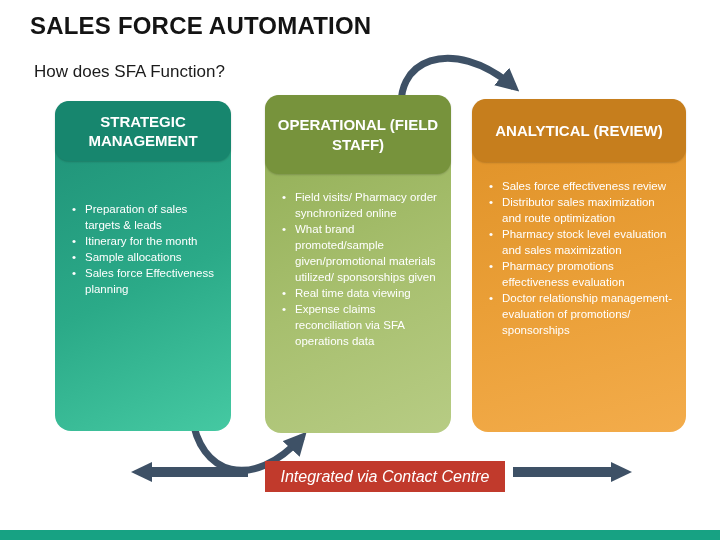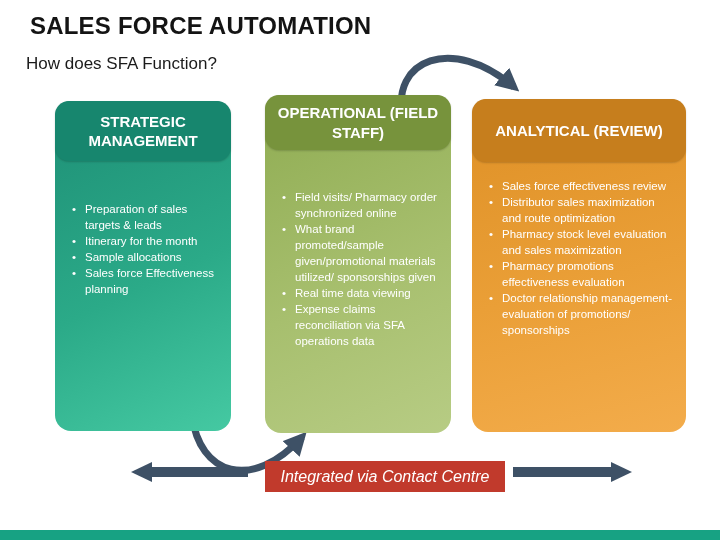--- a/index.html
+++ b/index.html
@@ -5,39 +5,39 @@
   html,body{margin:0;padding:0;background:#ffffff;}
   .slide{
     position:relative;width:720px;height:540px;background:#ffffff;overflow:hidden;
     font-family:"Liberation Sans","DejaVu Sans",sans-serif;
   }
   .title{
     position:absolute;left:30px;top:12px;margin:0;
     font-size:24px;font-weight:bold;color:#141414;letter-spacing:0.2px;
   }
   .subtitle{
-    position:absolute;left:18px;top:46px;margin:8px;
+    position:absolute;left:18px;top:46px;margin:16px;
     font-size:17px;font-weight:normal;color:#1b1b1b;
   }
   svg.flow{position:absolute;left:0;top:0;z-index:1;}
   .col{position:absolute;z-index:2;border-radius:16px;}
   .col-strategic{left:55px;top:101px;width:176px;height:330px;
     background:linear-gradient(155deg,#1E8F76 0%,#2BAA88 55%,#45C9A2 100%);}
   .col-operational{left:265px;top:95px;width:186px;height:338px;
     background:linear-gradient(155deg,#8FAC52 0%,#A7BF6E 55%,#B7CC84 100%);}
   .col-analytical{left:472px;top:99px;width:214px;height:333px;
     background:linear-gradient(165deg,#DE9026 0%,#EA9F37 55%,#F3AC4B 100%);}
   .col-header{
     position:absolute;left:0;right:0;top:0;border-radius:14px;
     display:flex;align-items:center;justify-content:center;text-align:center;
     color:#ffffff;font-weight:bold;font-size:15px;line-height:1.3;padding:0 8px;
     box-shadow:0 1px 2px rgba(0,0,0,0.18);
   }
   .col-strategic .col-header{height:60px;background:#17866E;}
-  .col-operational .col-header{height:55px;background:#77933C;}
+  .col-operational .col-header{height:79px;background:#77933C;}
   .col-analytical .col-header{height:63px;background:#C67E1D;}
   .bullets{position:absolute;left:8px;right:10px;}
   .col-strategic .bullets{top:100px;}
   .col-operational .bullets{top:94px;}
   .col-analytical .bullets{top:79px;}
   .bullet{display:flex;color:#ffffff;font-size:11.5px;line-height:16px;overflow-wrap:break-word;}
   .bullet .dot{flex:0 0 22px;text-align:center;}
   .bullet .bt{flex:1;}
   .banner{
     position:absolute;left:265px;top:461px;width:240px;height:31px;z-index:3;

